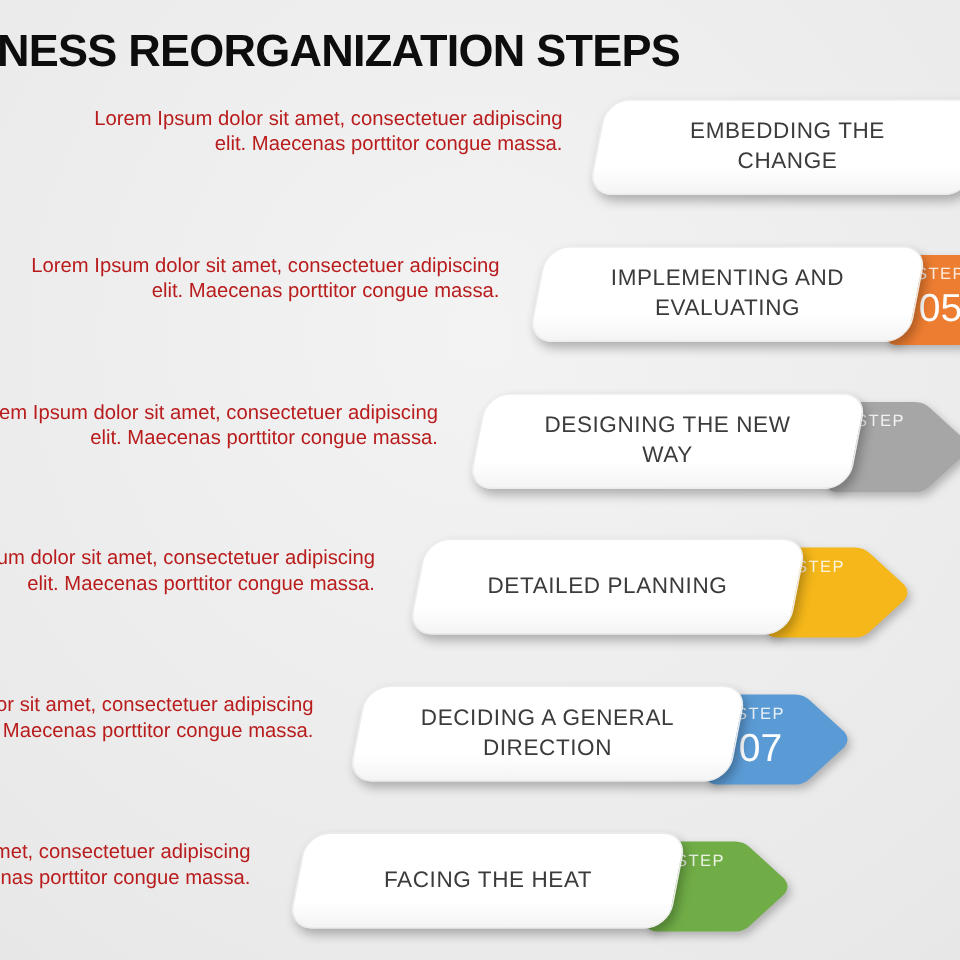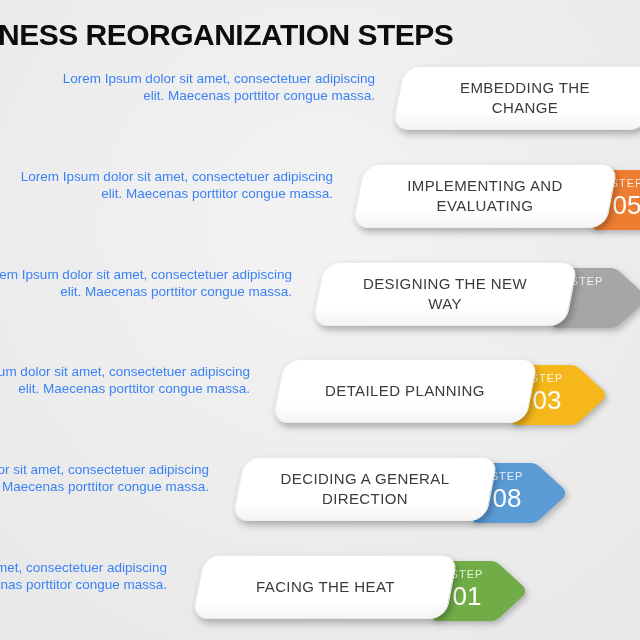--- a/index.html
+++ b/index.html
@@ -26,21 +26,21 @@
     white-space: nowrap;
     z-index: 5;
   }
   .step-row { position: absolute; left: 0; top: 0; width: 640px; height: 0; }
   .step-desc {
     position: absolute;
     width: 330px;
     text-align: right;
     font-size: 13.5px;
     line-height: 17px;
-    color: #3b82f6;
+    color: #b91c1c;
     z-index: 1;
   }
   .step-banner {
     position: absolute;
     width: 252px;
     height: 62px;
     background: linear-gradient(to bottom, #ffffff 0%, #ffffff 72%, #f4f4f4 100%);
     border: 1px solid #ececec;
     border-radius: 16px;
     transform: skewX(-11deg);
@@ -129,47 +129,45 @@
     </div>
   </div>
 
   <div class="step-row">
     <div class="step-desc" style="top: 363px; left: -80px;">Lorem Ipsum dolor sit amet, consectetuer adipiscing elit. Maecenas porttitor congue massa.</div>
     <div class="step-badge" style="left: 508px; top: 364px;">
       <svg width="100" height="62" viewBox="0 0 100 62">
         <path d="M10 1 H62 Q68 1 72 5 L95 26 Q99 31 95 36 L72 57 Q68 61 62 61 H10 Q3 61 3 54 V8 Q3 1 10 1 Z" fill="#F5B719"></path>
       </svg>
       <div class="badge-word">STEP</div>
-      <div class="badge-number">03</div>
     </div>
     <div class="step-banner" style="left: 278px; top: 359px;">
       <div class="step-label">DETAILED PLANNING</div>
     </div>
   </div>
 
   <div class="step-row">
     <div class="step-desc" style="top: 461px; left: -121px;">Lorem Ipsum dolor sit amet, consectetuer adipiscing elit. Maecenas porttitor congue massa.</div>
     <div class="step-badge" style="left: 468px; top: 462px;">
       <svg width="100" height="62" viewBox="0 0 100 62">
         <path d="M10 1 H62 Q68 1 72 5 L95 26 Q99 31 95 36 L72 57 Q68 61 62 61 H10 Q3 61 3 54 V8 Q3 1 10 1 Z" fill="#5B9BD5"></path>
       </svg>
       <div class="badge-word">STEP</div>
-      <div class="badge-number">08</div>
+      <div class="badge-number">07</div>
     </div>
     <div class="step-banner" style="left: 238px; top: 457px;">
       <div class="step-label">DECIDING A GENERAL DIRECTION</div>
     </div>
   </div>
 
   <div class="step-row">
     <div class="step-desc" style="top: 559px; left: -163px;">Lorem Ipsum dolor sit amet, consectetuer adipiscing elit. Maecenas porttitor congue massa.</div>
     <div class="step-badge" style="left: 428px; top: 560px;">
       <svg width="100" height="62" viewBox="0 0 100 62">
         <path d="M10 1 H62 Q68 1 72 5 L95 26 Q99 31 95 36 L72 57 Q68 61 62 61 H10 Q3 61 3 54 V8 Q3 1 10 1 Z" fill="#70AD47"></path>
       </svg>
       <div class="badge-word">STEP</div>
-      <div class="badge-number">01</div>
     </div>
     <div class="step-banner" style="left: 198px; top: 555px;">
       <div class="step-label">FACING THE HEAT</div>
     </div>
   </div>
 </div>
 
 </body></html>

